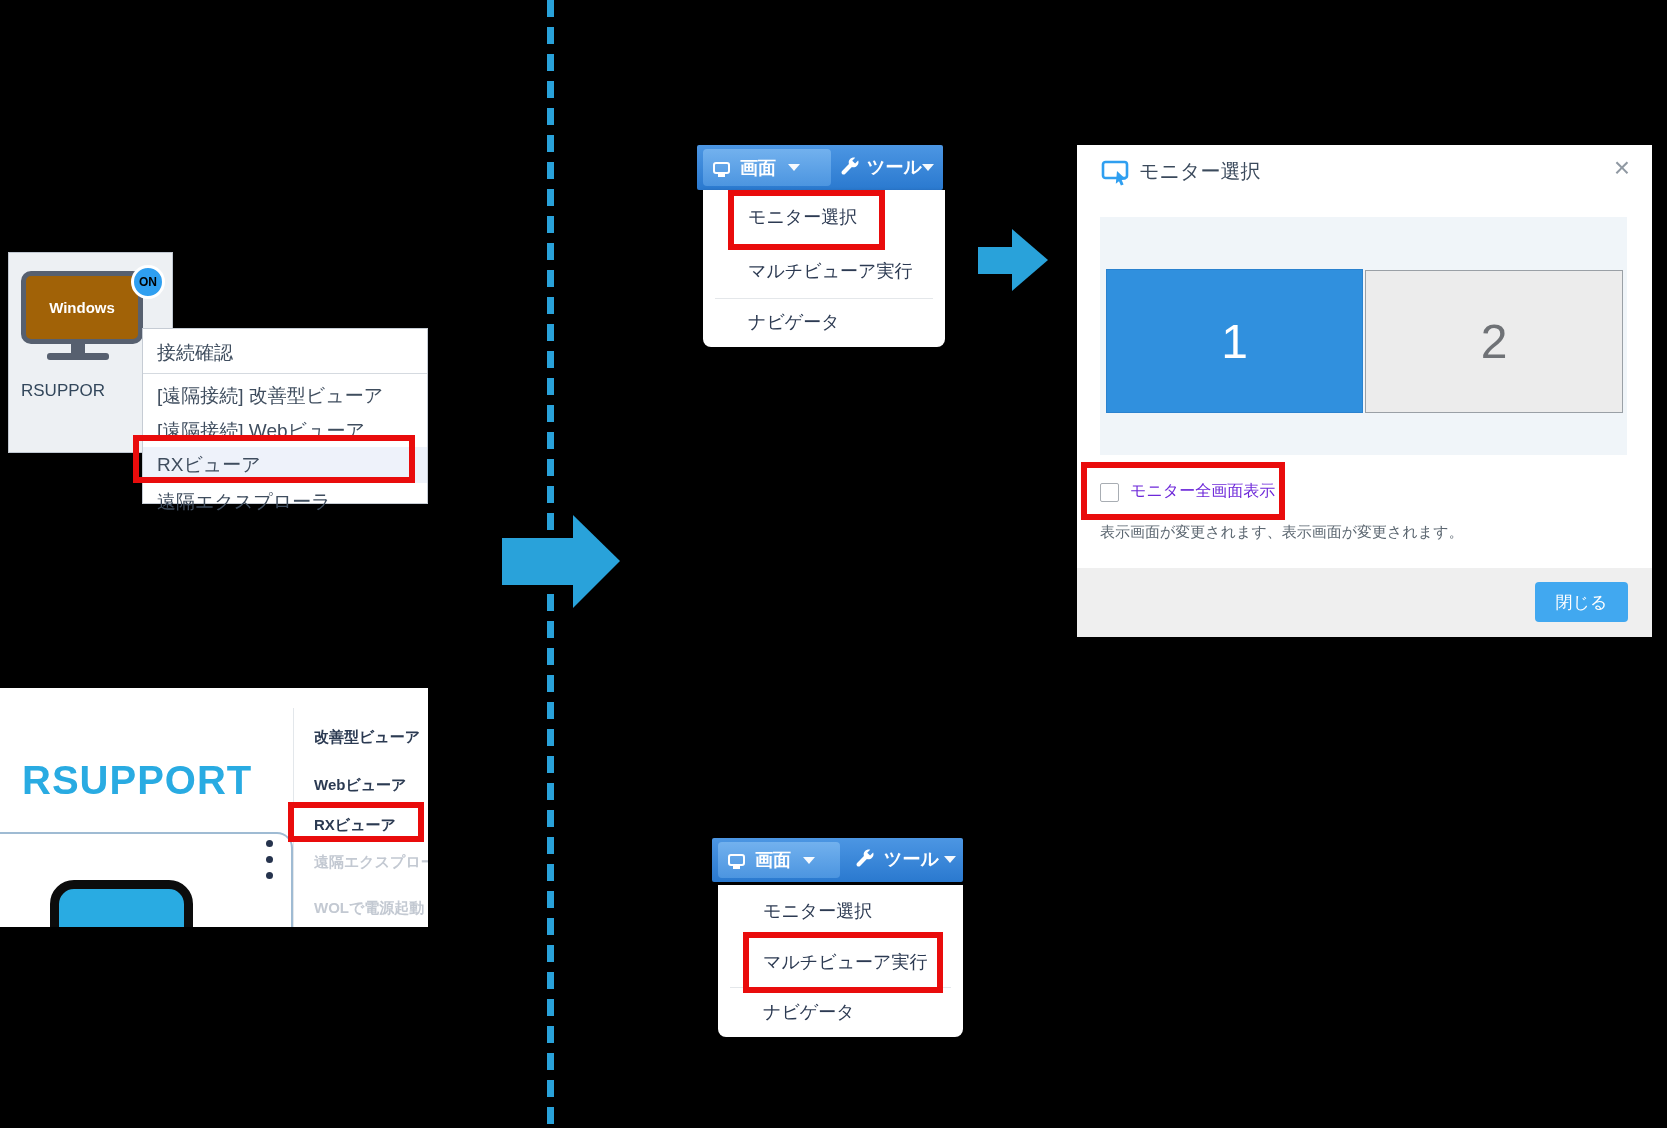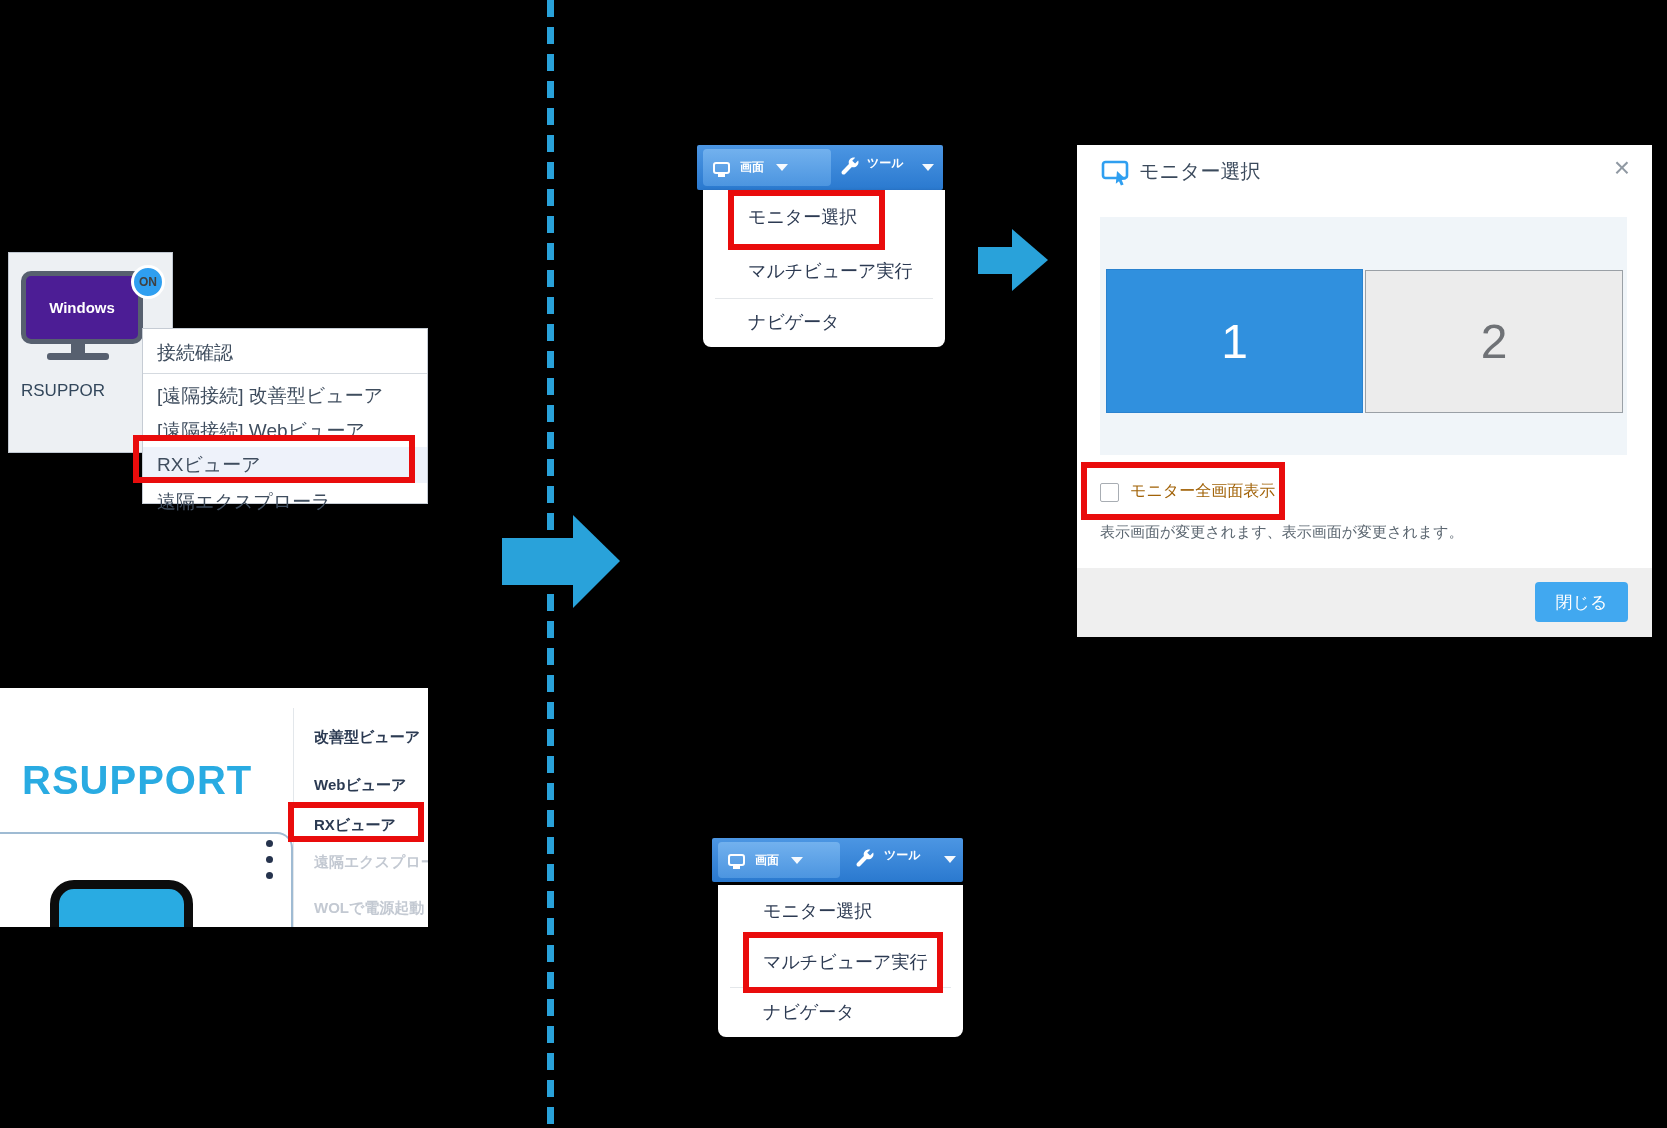--- a/index.html
+++ b/index.html
@@ -6,58 +6,58 @@
   .stage{position:relative;width:1667px;height:1128px;background:#000;overflow:hidden;
          font-family:"Liberation Sans","DejaVu Sans",sans-serif;-webkit-font-smoothing:antialiased;}
   .a{position:absolute;}
   
   .redbox{position:absolute;border:6px solid #e90c0c;box-sizing:border-box;z-index:60;}
   
   .arrow-body{position:absolute;background:#29a2da;}
   .arrow-head{position:absolute;width:0;height:0;}
   
   .device-card{left:8px;top:252px;width:165px;height:201px;background:#edf0f3;border:1px solid #c0c7d0;box-sizing:border-box;}
-  .win-screen{position:absolute;left:12px;top:18px;width:122px;height:73px;background:#4c1d95;border:5px solid #57606f;border-radius:10px;box-sizing:border-box;display:flex;align-items:center;justify-content:center;color:#fff;font-weight:bold;font-size:15px;}
+  .win-screen{position:absolute;left:12px;top:18px;width:122px;height:73px;background:#a16207;border:5px solid #57606f;border-radius:10px;box-sizing:border-box;display:flex;align-items:center;justify-content:center;color:#fff;font-weight:bold;font-size:15px;}
   .win-neck{position:absolute;left:62px;top:91px;width:14px;height:9px;background:#57606f;}
   .win-base{position:absolute;left:38px;top:100px;width:62px;height:7px;background:#57606f;border-radius:3px;}
-  .on-badge{position:absolute;left:122px;top:12px;width:34px;height:34px;border-radius:50%;background:#2f9ff0;border:3px solid #fff;box-sizing:border-box;display:flex;align-items:center;justify-content:center;color:#404040;font-size:12px;font-weight:bold;}
+  .on-badge{position:absolute;left:122px;top:12px;width:34px;height:34px;border-radius:50%;background:#2f9ff0;border:3px solid #fff;box-sizing:border-box;display:flex;align-items:center;justify-content:center;color:#000000;font-size:12px;font-weight:bold;}
   .device-name{position:absolute;left:12px;top:128px;font-size:17px;color:#33475b;white-space:nowrap;}
   
   .ctx-menu{left:142px;top:328px;width:286px;height:176px;background:#fff;border:1px solid #c6ccd4;box-sizing:border-box;z-index:10;}
   .ctx-item{position:absolute;left:0;width:100%;height:36px;line-height:36px;padding-left:14px;box-sizing:border-box;font-size:19px;color:#3f4d5e;white-space:nowrap;overflow:hidden;}
   .ctx-sep{position:absolute;left:0;top:44px;width:100%;height:1px;background:#d5dae0;}
   
   .web-panel{left:0;top:688px;width:428px;height:239px;background:#fff;overflow:hidden;}
   .brand{position:absolute;left:22px;top:70px;font-size:40px;font-weight:bold;color:#29abe2;letter-spacing:1px;}
   .inner-card{position:absolute;left:-20px;top:144px;width:313px;height:110px;border:2px solid #9fbbd3;border-top-right-radius:16px;box-sizing:border-box;border-bottom:none;border-left:none;}
   .dot{width:7px;height:7px;border-radius:50%;background:#26334d;margin:0 0 9px 0;}
   .phone{position:absolute;left:50px;top:192px;width:143px;height:80px;background:#29abe2;border:9px solid #0c0c0c;border-radius:24px;box-sizing:border-box;}
   .side-menu{position:absolute;left:293px;top:20px;width:135px;height:219px;background:#fff;border-left:1px solid #e3e7eb;box-sizing:border-box;}
   .side-item{position:absolute;left:0;width:100%;height:28px;line-height:28px;padding-left:20px;box-sizing:border-box;font-size:15px;font-weight:600;color:#2b3a52;white-space:nowrap;overflow:hidden;}
   .side-item.disabled{color:#c3c9d2;}
   
   .vtoolbar{background:linear-gradient(#4c96e3,#2a79cf);border-radius:2px;z-index:10;}
   .screen-btn{position:absolute;border-radius:4px;background:linear-gradient(#72b1ee,#4c95e0);display:flex;align-items:center;box-sizing:border-box;padding-left:10px;}
-  .tb-label{color:#fff;font-size:12px;font-weight:600;white-space:nowrap;}
+  .tb-label{color:#fff;font-size:18px;font-weight:600;white-space:nowrap;}
   .caret{width:0;height:0;border-left:6px solid transparent;border-right:6px solid transparent;border-top:7px solid rgba(255,255,255,.95);}
   .mini-mon{width:17px;height:12px;border:2px solid #fff;border-radius:3px;box-sizing:border-box;position:relative;}
   .mini-mon:after{content:"";position:absolute;left:3px;bottom:-5px;width:7px;height:3px;background:#fff;}
   .dropdown{background:#fff;border-radius:0 0 8px 8px;z-index:10;box-shadow:0 2px 4px rgba(0,0,0,.35);}
   .dd-item{position:absolute;left:0;width:100%;height:36px;line-height:36px;padding-left:45px;box-sizing:border-box;font-size:18px;color:#2c3a52;white-space:nowrap;}
   .dd-sep{position:absolute;left:12px;right:12px;height:1px;background:#e4e7ea;}
   
   .dialog{left:1077px;top:145px;width:575px;height:492px;background:#fff;z-index:10;}
   .dlg-title{position:absolute;left:62px;top:13px;font-size:20px;color:#3b4a5c;}
   .dlg-close{position:absolute;right:22px;top:8px;font-size:28px;color:#9099a3;line-height:30px;cursor:default;}
   .dlg-panel{position:absolute;left:23px;top:72px;width:527px;height:238px;background:#f0f5f9;}
   .mon{position:absolute;display:flex;align-items:center;justify-content:center;font-size:48px;box-sizing:border-box;}
   .mon1{left:6px;top:52px;width:257px;height:144px;background:#3090de;border:1px solid #2a82cf;color:#fff;}
   .mon2{left:265px;top:53px;width:258px;height:143px;background:#ececec;border:1px solid #9aa0a6;color:#6f7276;}
   .chk{position:absolute;left:23px;top:338px;width:19px;height:19px;background:#fff;border:1px solid #a8adb3;border-radius:2px;box-sizing:border-box;}
-  .chk-label{position:absolute;left:53px;top:336px;font-size:16px;color:#a16207;}
+  .chk-label{position:absolute;left:53px;top:336px;font-size:16px;color:#6d28d9;}
   .dlg-note{position:absolute;left:23px;top:378px;font-size:15px;color:#5b6670;}
   .dlg-footer{position:absolute;left:0;top:423px;width:575px;height:69px;background:#efefef;}
   .close-btn{position:absolute;right:24px;top:14px;width:93px;height:40px;background:#41a8f0;border:none;border-radius:4px;color:#fff;font-size:17px;font-weight:500;display:flex;align-items:center;justify-content:center;font-family:inherit;}
 </style>
 </head>
 <body>
 
 <div class="stage">
 
   <div class="a" style="left:547px;top:0;width:7px;height:1128px;background:repeating-linear-gradient(180deg,#29a2da 0 17px,transparent 17px 27px);"></div>

